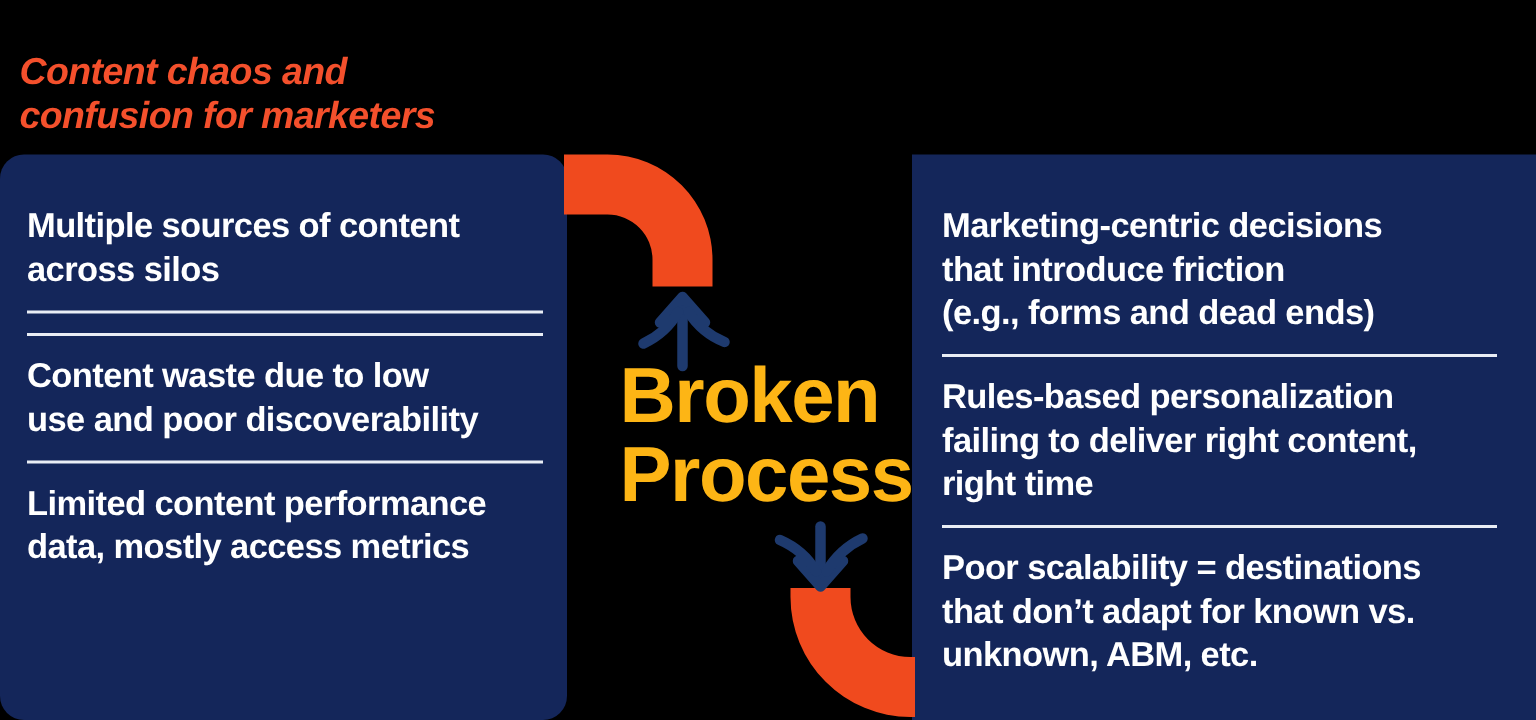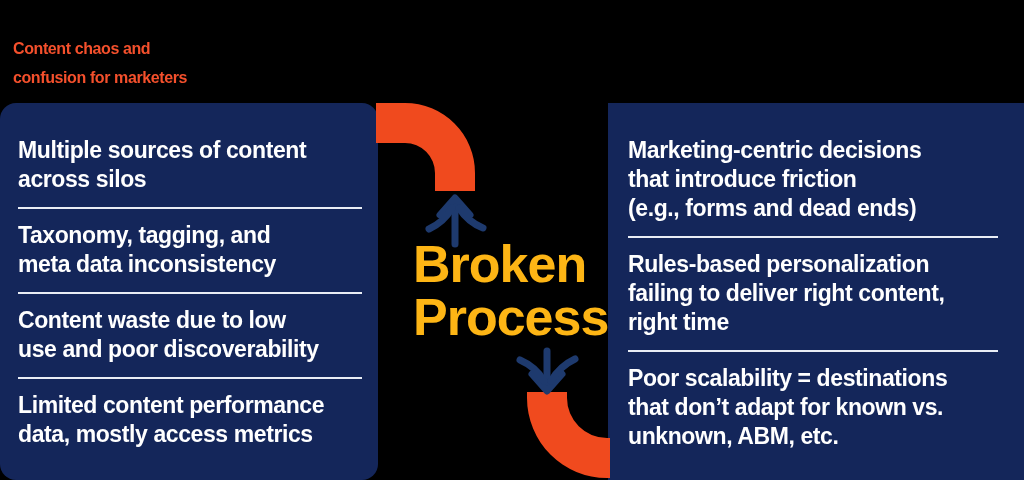--- a/index.html
+++ b/index.html
@@ -5,21 +5,21 @@
   html,body{margin:0;padding:0;background:#000;}
   .stage{
     position:relative;width:1024px;height:480px;overflow:hidden;
     background:var(--background,#000);
     font-family:"Liberation Sans", sans-serif;
   }
   .header{
     position:absolute;color:var(--header_orange,#F4502C);
     font-weight:700;white-space:pre-line;letter-spacing:-0.4px;
   }
-  .left-header{left:13px;top:34px;font-size:16px;line-height:29px;}
+  .left-header{left:13px;top:34px;font-size:25px;line-height:29px;font-style:italic;}
   .right-header{left:628px;top:8px;font-size:22px;line-height:26px;}
   .panel{
     position:absolute;top:103px;height:377px;box-sizing:border-box;
     background:var(--navy,#14265A);
   }
   .left-panel{left:0;width:378px;padding:33px 10px 0 18px;border-radius:16px;}
   .right-panel{left:608px;width:444px;padding:33px 8px 0 20px;}
   .item{
     color:var(--text_white,#fff);font-weight:700;font-size:23px;line-height:29px;
     letter-spacing:-0.4px;white-space:pre-line;
@@ -51,22 +51,20 @@
 <div class="stage">
 
   <div class="header left-header">Content chaos and
 confusion for marketers</div>
 
 
   <div class="panel left-panel">
     <div class="item">Multiple sources of content
 across silos</div>
     <hr class="rule">
-    <div class="item">Taxonomy, tagging, and
-meta data inconsistency</div>
     <hr class="rule">
     <div class="item">Content waste due to low
 use and poor discoverability</div>
     <hr class="rule">
     <div class="item">Limited content performance
 data, mostly access metrics</div>
   </div>
 
   <div class="panel right-panel">
     <div class="item">Marketing-centric decisions

